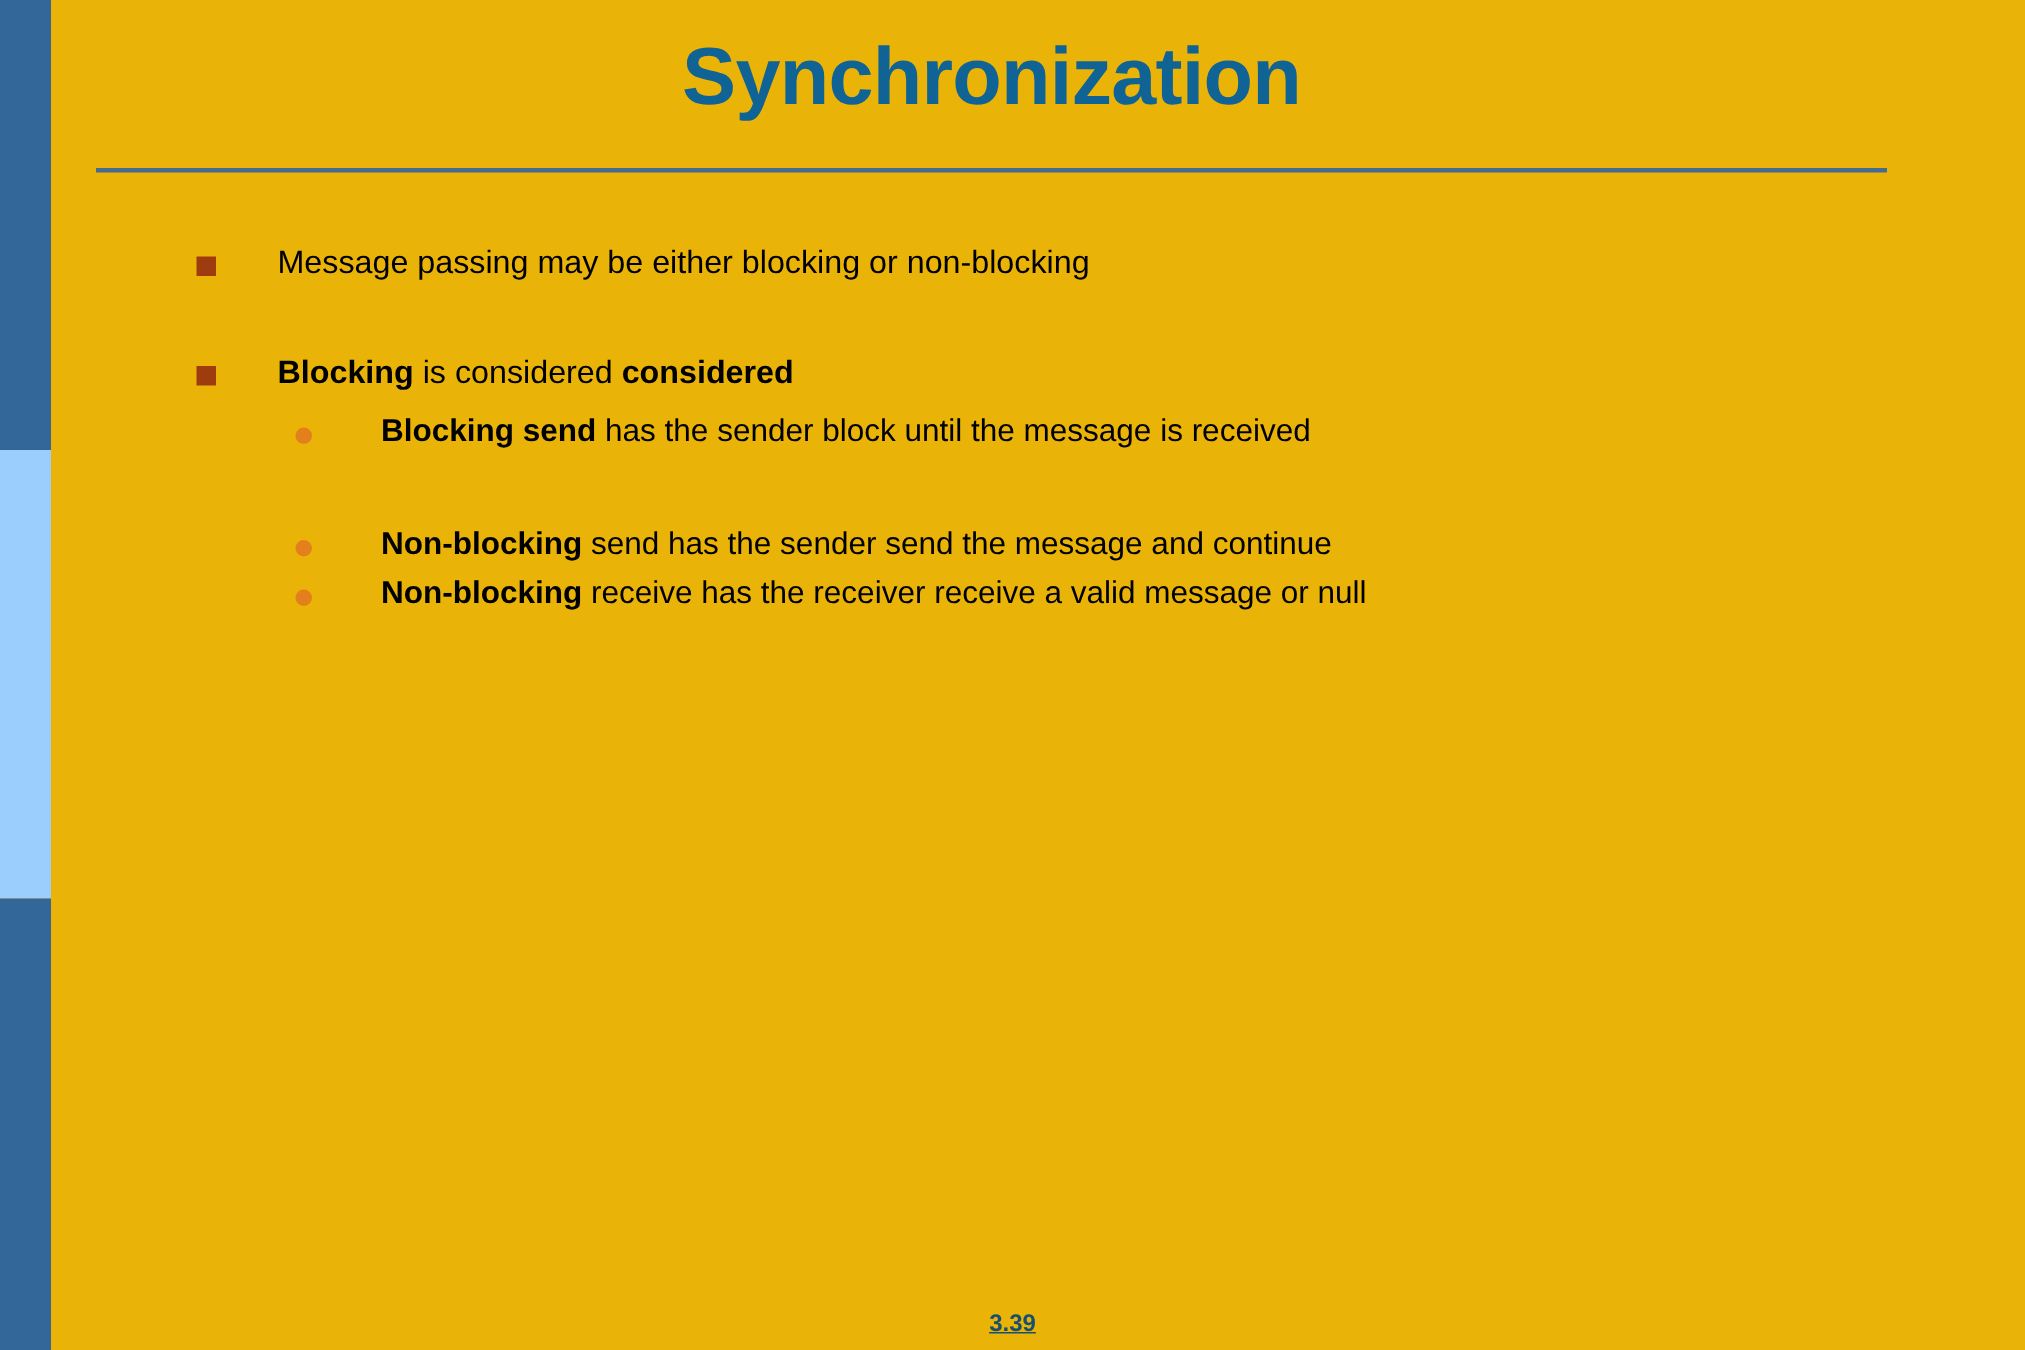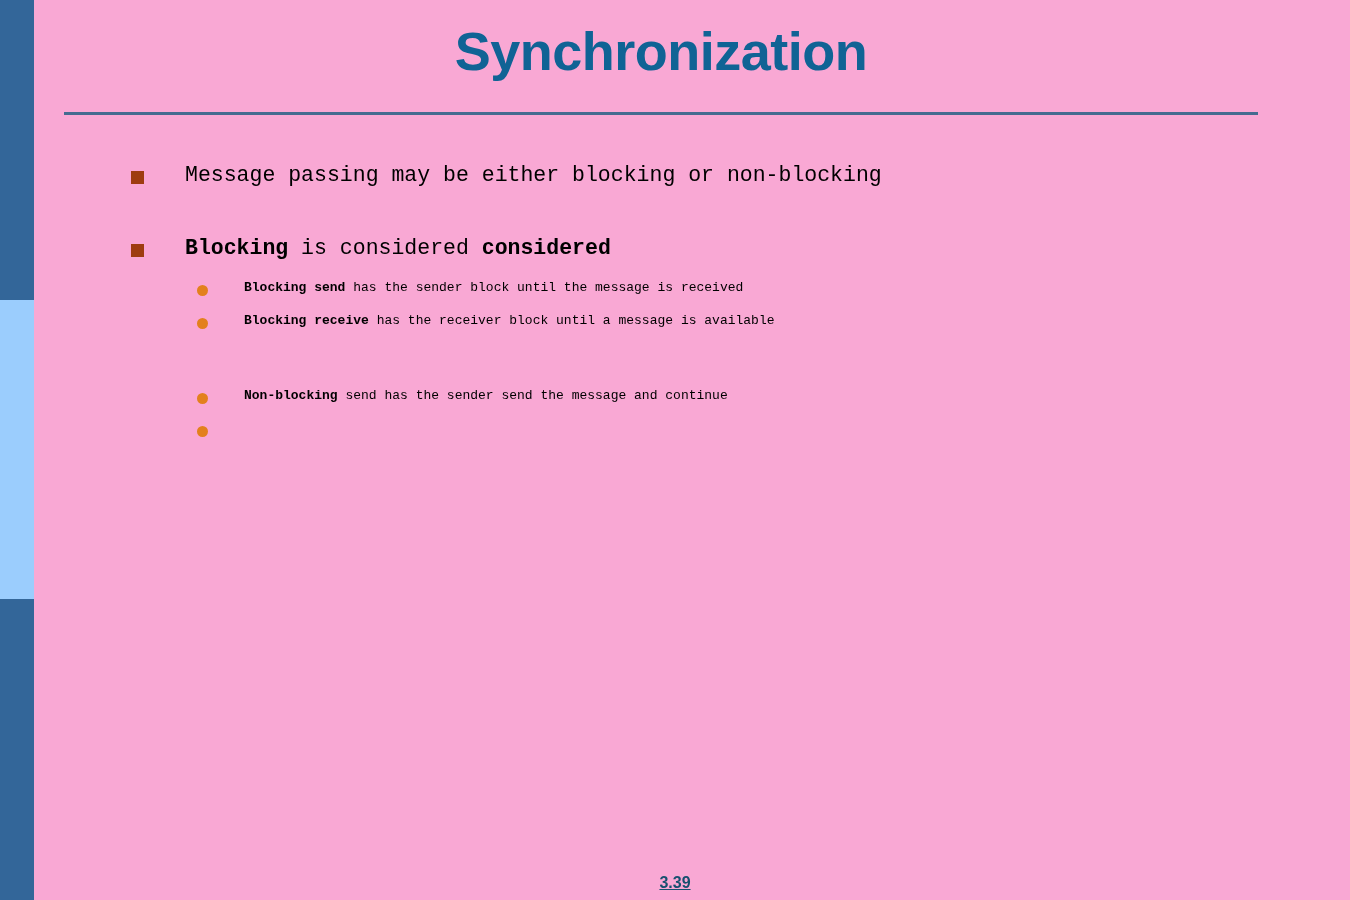--- a/index.html
+++ b/index.html
@@ -12,21 +12,21 @@
     height: 900px;
     background: #ffffff;
     font-family: "Liberation Sans", sans-serif;
     overflow: hidden;
   }
 
   .slide {
     position: relative;
     width: 1350px;
     height: 900px;
-    background: #f9a8d4;
+    background: #eab308;
     overflow: hidden;
   }
 
   
   .sidebar {
     position: absolute;
     left: 0;
     top: 0;
     width: 34px;
     height: 900px;
@@ -77,21 +77,20 @@
     height: 3px;
     background: #456b90;
   }
 
   
   .body-area {
     position: absolute;
     left: 0;
     top: 160px;
     width: 1148px;
-    font-family: Liberation Mono, monospace;
   }
 
   .bullet-block {
     position: relative;
   }
 
   .level1 {
     position: relative;
     padding-left: 185px;
     min-height: 34px;
@@ -120,24 +119,25 @@
   .level2 .marker {
     position: absolute;
     left: 197px;
     top: 12px;
     width: 11px;
     height: 11px;
     border-radius: 50%;
     background: #e3801d;
   }
   .level2 .text {
-    font-size: 13px;
+    font-size: 21px;
     color: #000000;
     line-height: 30px;
     white-space: nowrap;
+    margin-left: 10px;
   }
 
   .text b {
     font-weight: bold;
     text-align: center;
   }
 
   .spacer-lg { height: 39px; }
   .spacer-md { height: 36px; }
   .gap-sm { height: 6px; }
@@ -177,27 +177,26 @@
 
   <div class="body-area" id="body-area">
       <div class="bullet-block">
         <div class="level1"><span class="marker"></span><span class="text"><span>Message passing may be either blocking or non-blocking</span></span></div>
       </div>
       <div class="spacer-lg"></div>
       <div class="bullet-block">
         <div class="level1"><span class="marker"></span><span class="text"><b>Blocking</b><span> is considered </span><b>considered</b></span></div>
         <div class="gap-sm"></div>
         <div class="level2"><span class="marker"></span><span class="text"><b>Blocking send</b><span> has the sender block until the message is received</span></span></div>
-        <div class="level2"><span class="marker"></span><span class="text"><b>Blocking receive</b><span> has the receiver block until a message is available</span></span></div>
       </div>
       <div class="spacer-md"></div>
       <div class="bullet-block">
         <div class="gap-sm"></div>
         <div class="level2"><span class="marker"></span><span class="text"><b>Non-blocking</b><span> send has the sender send the message and continue</span></span></div>
-        <div class="level2"><span class="marker"></span></div>
+        <div class="level2"><span class="marker"></span><span class="text"><b>Non-blocking</b><span> receive has the receiver receive a valid message or null</span></span></div>
       </div>
     </div>
 
   <div class="footer">
     <span class="page-number">3.39</span>
   </div>
 
 </div>
 
 </body></html>

